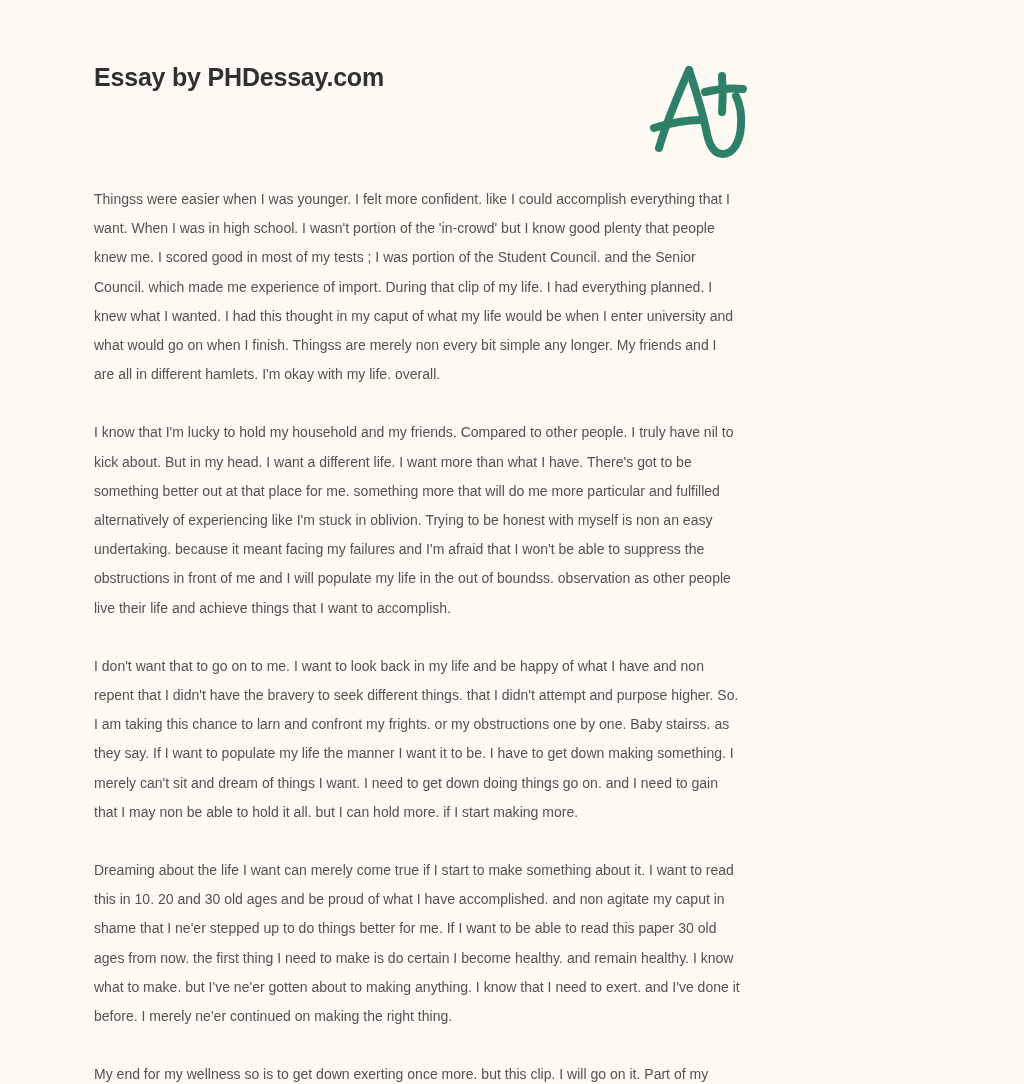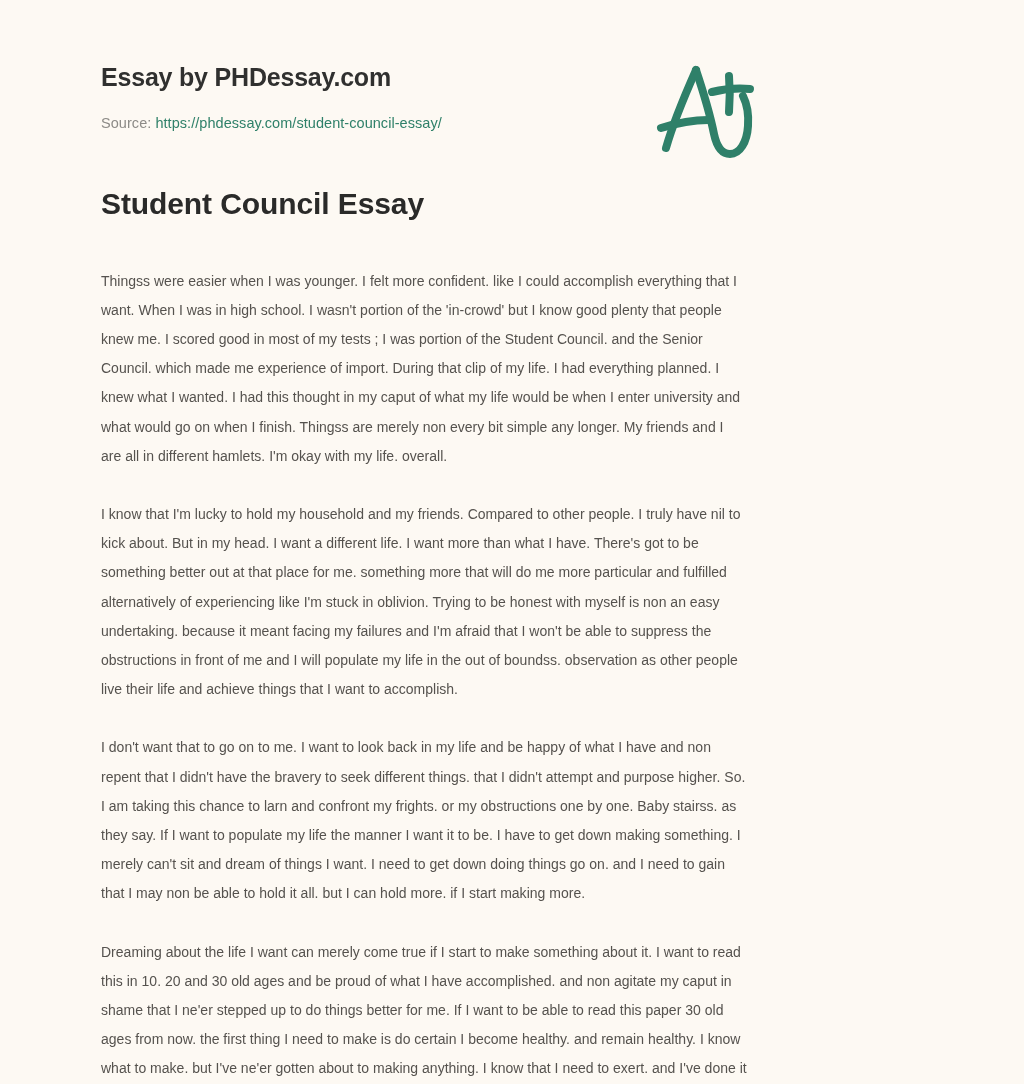--- a/index.html
+++ b/index.html
@@ -14,21 +14,20 @@
     font-family: "Liberation Sans", sans-serif;
     overflow: hidden;
     position: relative;
   }
 
   .page {
     width: 836px;
     height: 1084px;
     position: relative;
     padding: 0;
-    margin-left: 7px;
   }
 
   
   .header {
     position: relative;
     padding: 62px 94px 0 94px;
     height: 185px;
   }
 
   .brand-title {
@@ -100,45 +99,40 @@
   }
 </style>
 </head>
 <body>
 
 <div class="page">
 
   <div class="header">
     <h1 class="brand-title">Essay by PHDessay.com</h1>
 
-    <div class="source-line">
-      <span class="source-label">Source:</span>
-      <a class="source-url" href="#">https://phdessay.com/student-council-essay/</a>
-    </div>
 
     <div class="logo-wrap">
       <svg width="120" height="112" viewBox="0 0 120 112" aria-hidden="true">
         <g fill="none" stroke="#2f8069" stroke-linecap="round" stroke-linejoin="round">
 
           <path d="M56 16 C48 34, 34 66, 26 94" stroke-width="8"></path>
 
           <path d="M56 16 C62 34, 70 60, 74 80 C77 94, 82 100, 90 100 C100 100, 107 88, 108 72 C109 58, 106 48, 103 42" stroke-width="8"></path>
 
           <path d="M21 74 C34 70, 52 66, 68 66" stroke-width="8"></path>
 
           <path d="M89 22 C90 34, 90 46, 89 58" stroke-width="8"></path>
 
           <path d="M72 38 C84 35, 98 34, 110 35" stroke-width="8"></path>
         </g>
       </svg>
     </div>
   </div>
 
   <div class="article">
-    <h2 class="essay-title">Student Council Essay</h2>
 
     <div class="body-copy">
       <p>Thingss were easier when I was younger. I felt more confident. like I could accomplish everything that I want. When I was in high school. I wasn't portion of the 'in-crowd' but I know good plenty that people knew me. I scored good in most of my tests ; I was portion of the Student Council. and the Senior Council. which made me experience of import. During that clip of my life. I had everything planned. I knew what I wanted. I had this thought in my caput of what my life would be when I enter university and what would go on when I finish. Thingss are merely non every bit simple any longer. My friends and I are all in different hamlets. I'm okay with my life. overall.</p>
       <p>I know that I'm lucky to hold my household and my friends. Compared to other people. I truly have nil to kick about. But in my head. I want a different life. I want more than what I have. There's got to be something better out at that place for me. something more that will do me more particular and fulfilled alternatively of experiencing like I'm stuck in oblivion. Trying to be honest with myself is non an easy undertaking. because it meant facing my failures and I'm afraid that I won't be able to suppress the obstructions in front of me and I will populate my life in the out of boundss. observation as other people live their life and achieve things that I want to accomplish.</p>
       <p>I don't want that to go on to me. I want to look back in my life and be happy of what I have and non repent that I didn't have the bravery to seek different things. that I didn't attempt and purpose higher. So. I am taking this chance to larn and confront my frights. or my obstructions one by one. Baby stairss. as they say. If I want to populate my life the manner I want it to be. I have to get down making something. I merely can't sit and dream of things I want. I need to get down doing things go on. and I need to gain that I may non be able to hold it all. but I can hold more. if I start making more.</p>
       <p>Dreaming about the life I want can merely come true if I start to make something about it. I want to read this in 10. 20 and 30 old ages and be proud of what I have accomplished. and non agitate my caput in shame that I ne'er stepped up to do things better for me. If I want to be able to read this paper 30 old ages from now. the first thing I need to make is do certain I become healthy. and remain healthy. I know what to make. but I've ne'er gotten about to making anything. I know that I need to exert. and I've done it before. I merely ne'er continued on making the right thing.</p>
       <p>My end for my wellness so is to get down exerting once more. but this clip. I will go on it. Part of my failure I think is that I expect excessively much. when I don't lose one kg in one hebdomad. I get discouraged. I need to understand that non everyone can lose one kg a hebdomad. I need to accept that I may non lose weight as fast as the others. I need to put ends for myself</p>
     </div>
   </div>
 

